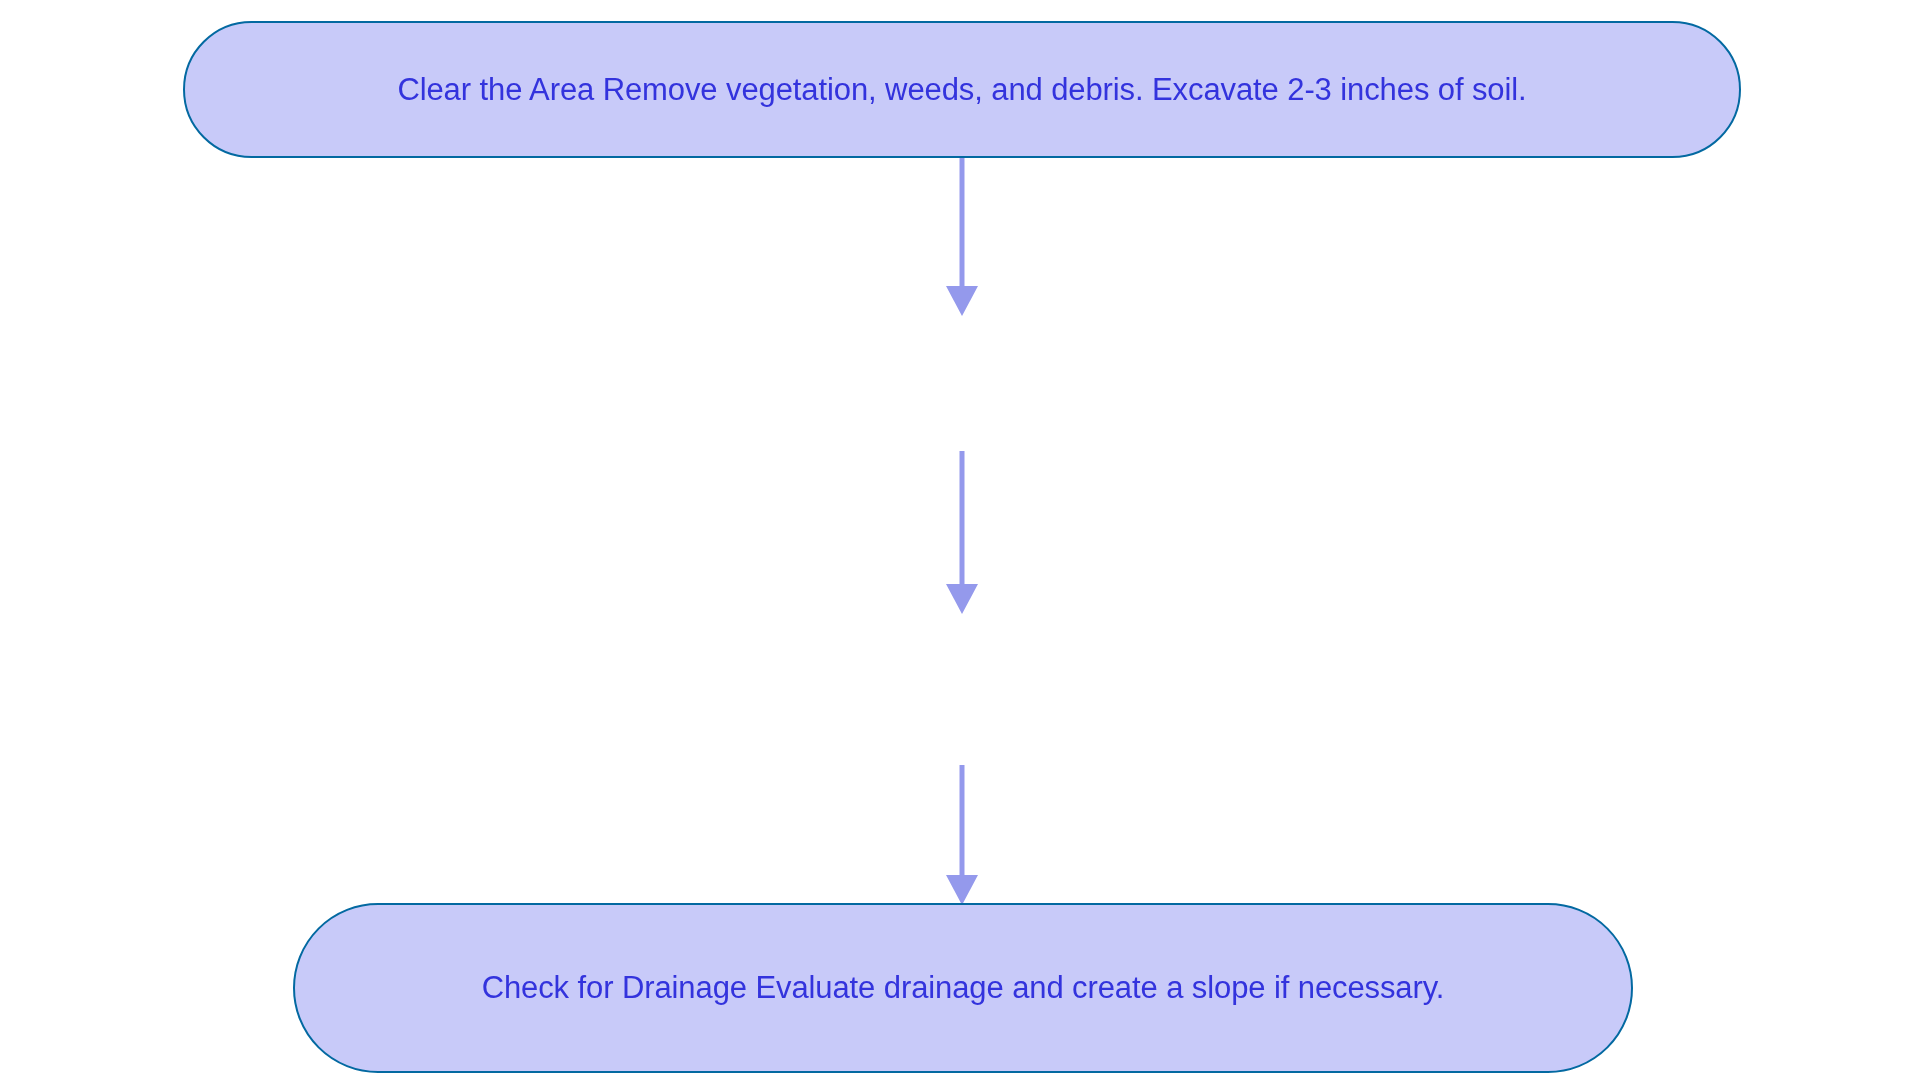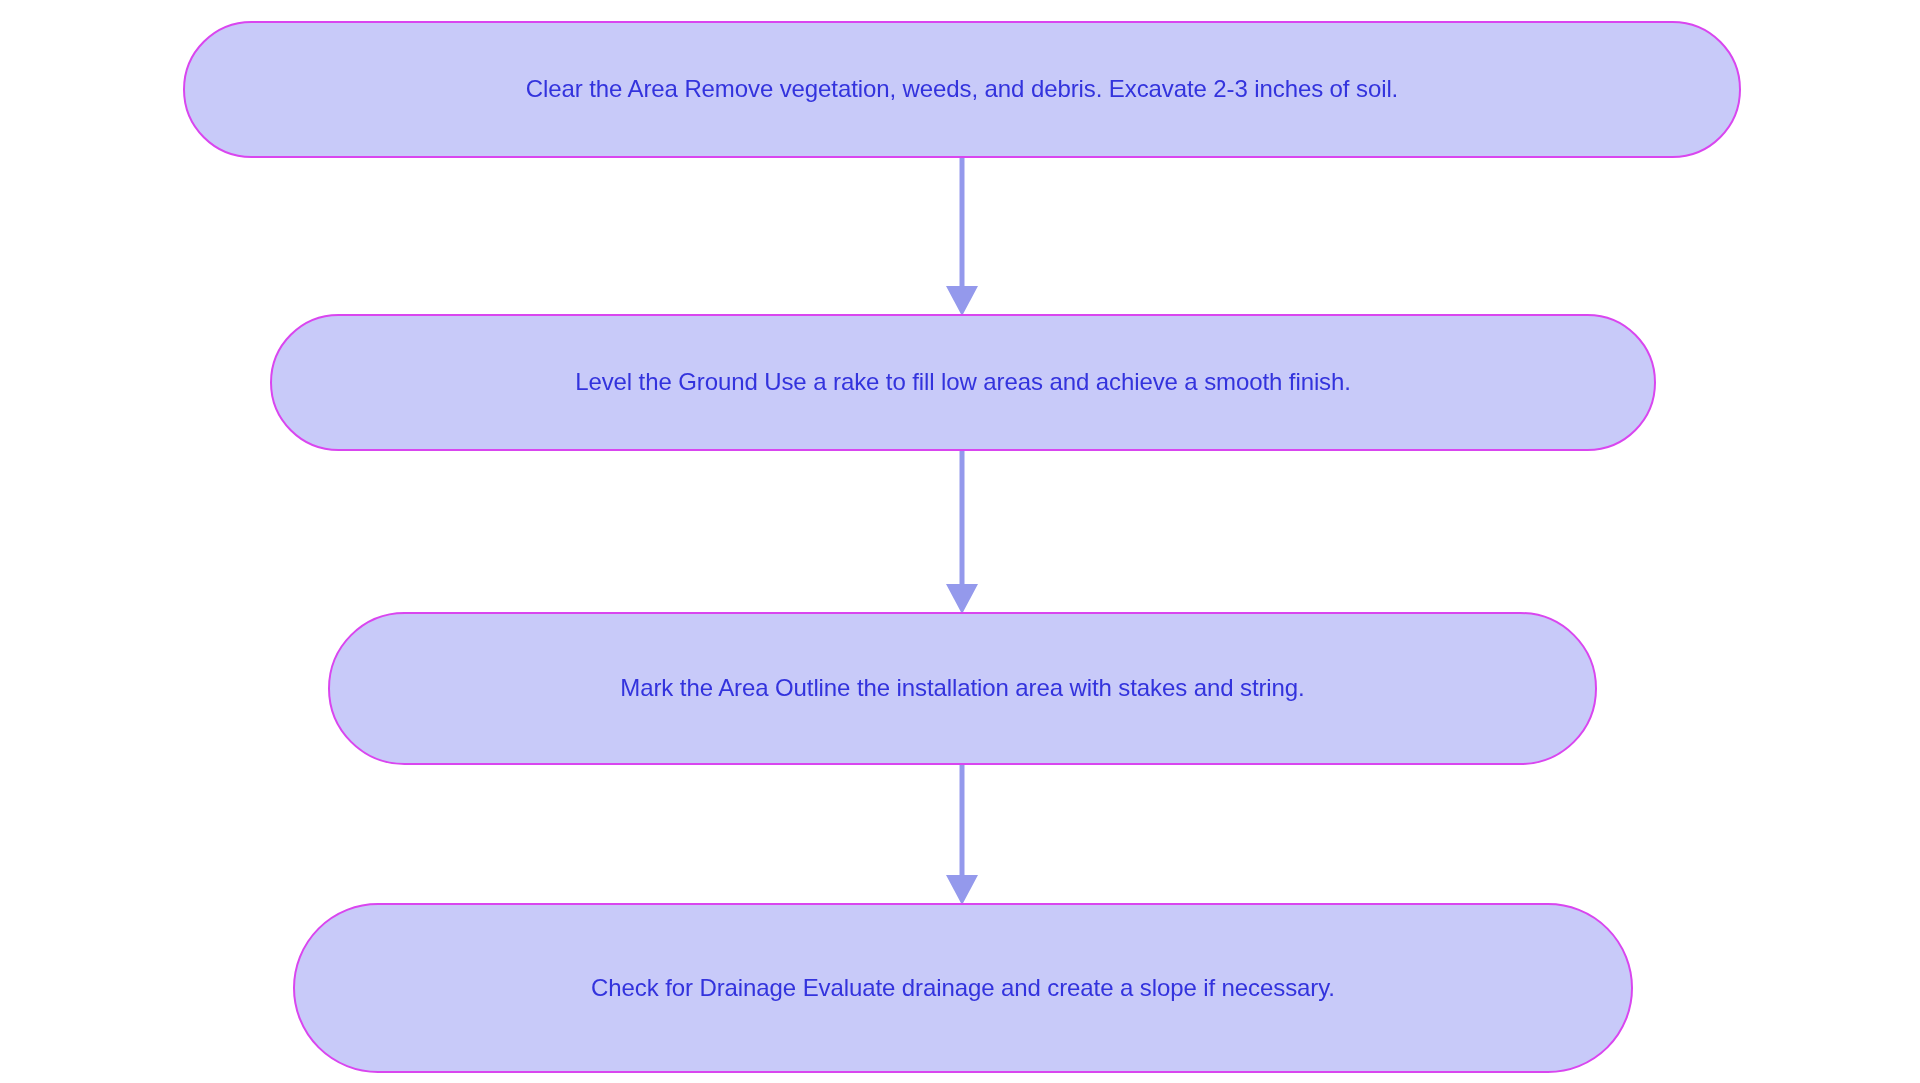--- a/index.html
+++ b/index.html
@@ -19,24 +19,24 @@
     height: 1083px;
     background: #ffffff;
   }
   .flow-node {
     position: absolute;
     box-sizing: border-box;
     display: flex;
     align-items: center;
     justify-content: center;
     background: #c8caf9;
-    border: 2px solid #d946ef;
+    border: 2px solid #0369a1;
     border-radius: 9999px;
     color: #3333dd;
-    font-size: 24px;
+    font-size: 31px;
     font-family: "Liberation Sans", sans-serif;
     font-weight: 400;
     letter-spacing: -0.1px;
     line-height: 1.2;
     white-space: nowrap;
     text-align: center;
     padding: 0 26px;
   }
   .flow-node-label {
     display: block;
@@ -77,25 +77,19 @@
     <g>
       <line class="connector-line" x1="962" y1="765" x2="962" y2="875"></line>
       <polygon class="connector-head" points="946,875 978,875 962,905"></polygon>
     </g>
   </svg>
 
   <div class="flow-node" id="node-1" style="left:183px; top:21px; width:1558px; height:137px;">
     <span class="flow-node-label">Clear the Area Remove vegetation, weeds, and debris. Excavate 2-3 inches of soil.</span>
   </div>
 
-  <div class="flow-node" id="node-2" style="left:270px; top:314px; width:1386px; height:137px;">
-    <span class="flow-node-label">Level the Ground Use a rake to fill low areas and achieve a smooth finish.</span>
-  </div>
 
-  <div class="flow-node" id="node-3" style="left:328px; top:612px; width:1269px; height:153px;">
-    <span class="flow-node-label">Mark the Area Outline the installation area with stakes and string.</span>
-  </div>
 
   <div class="flow-node" id="node-4" style="left:293px; top:903px; width:1340px; height:170px;">
     <span class="flow-node-label">Check for Drainage Evaluate drainage and create a slope if necessary.</span>
   </div>
 
 </div>
 
 </body></html>

